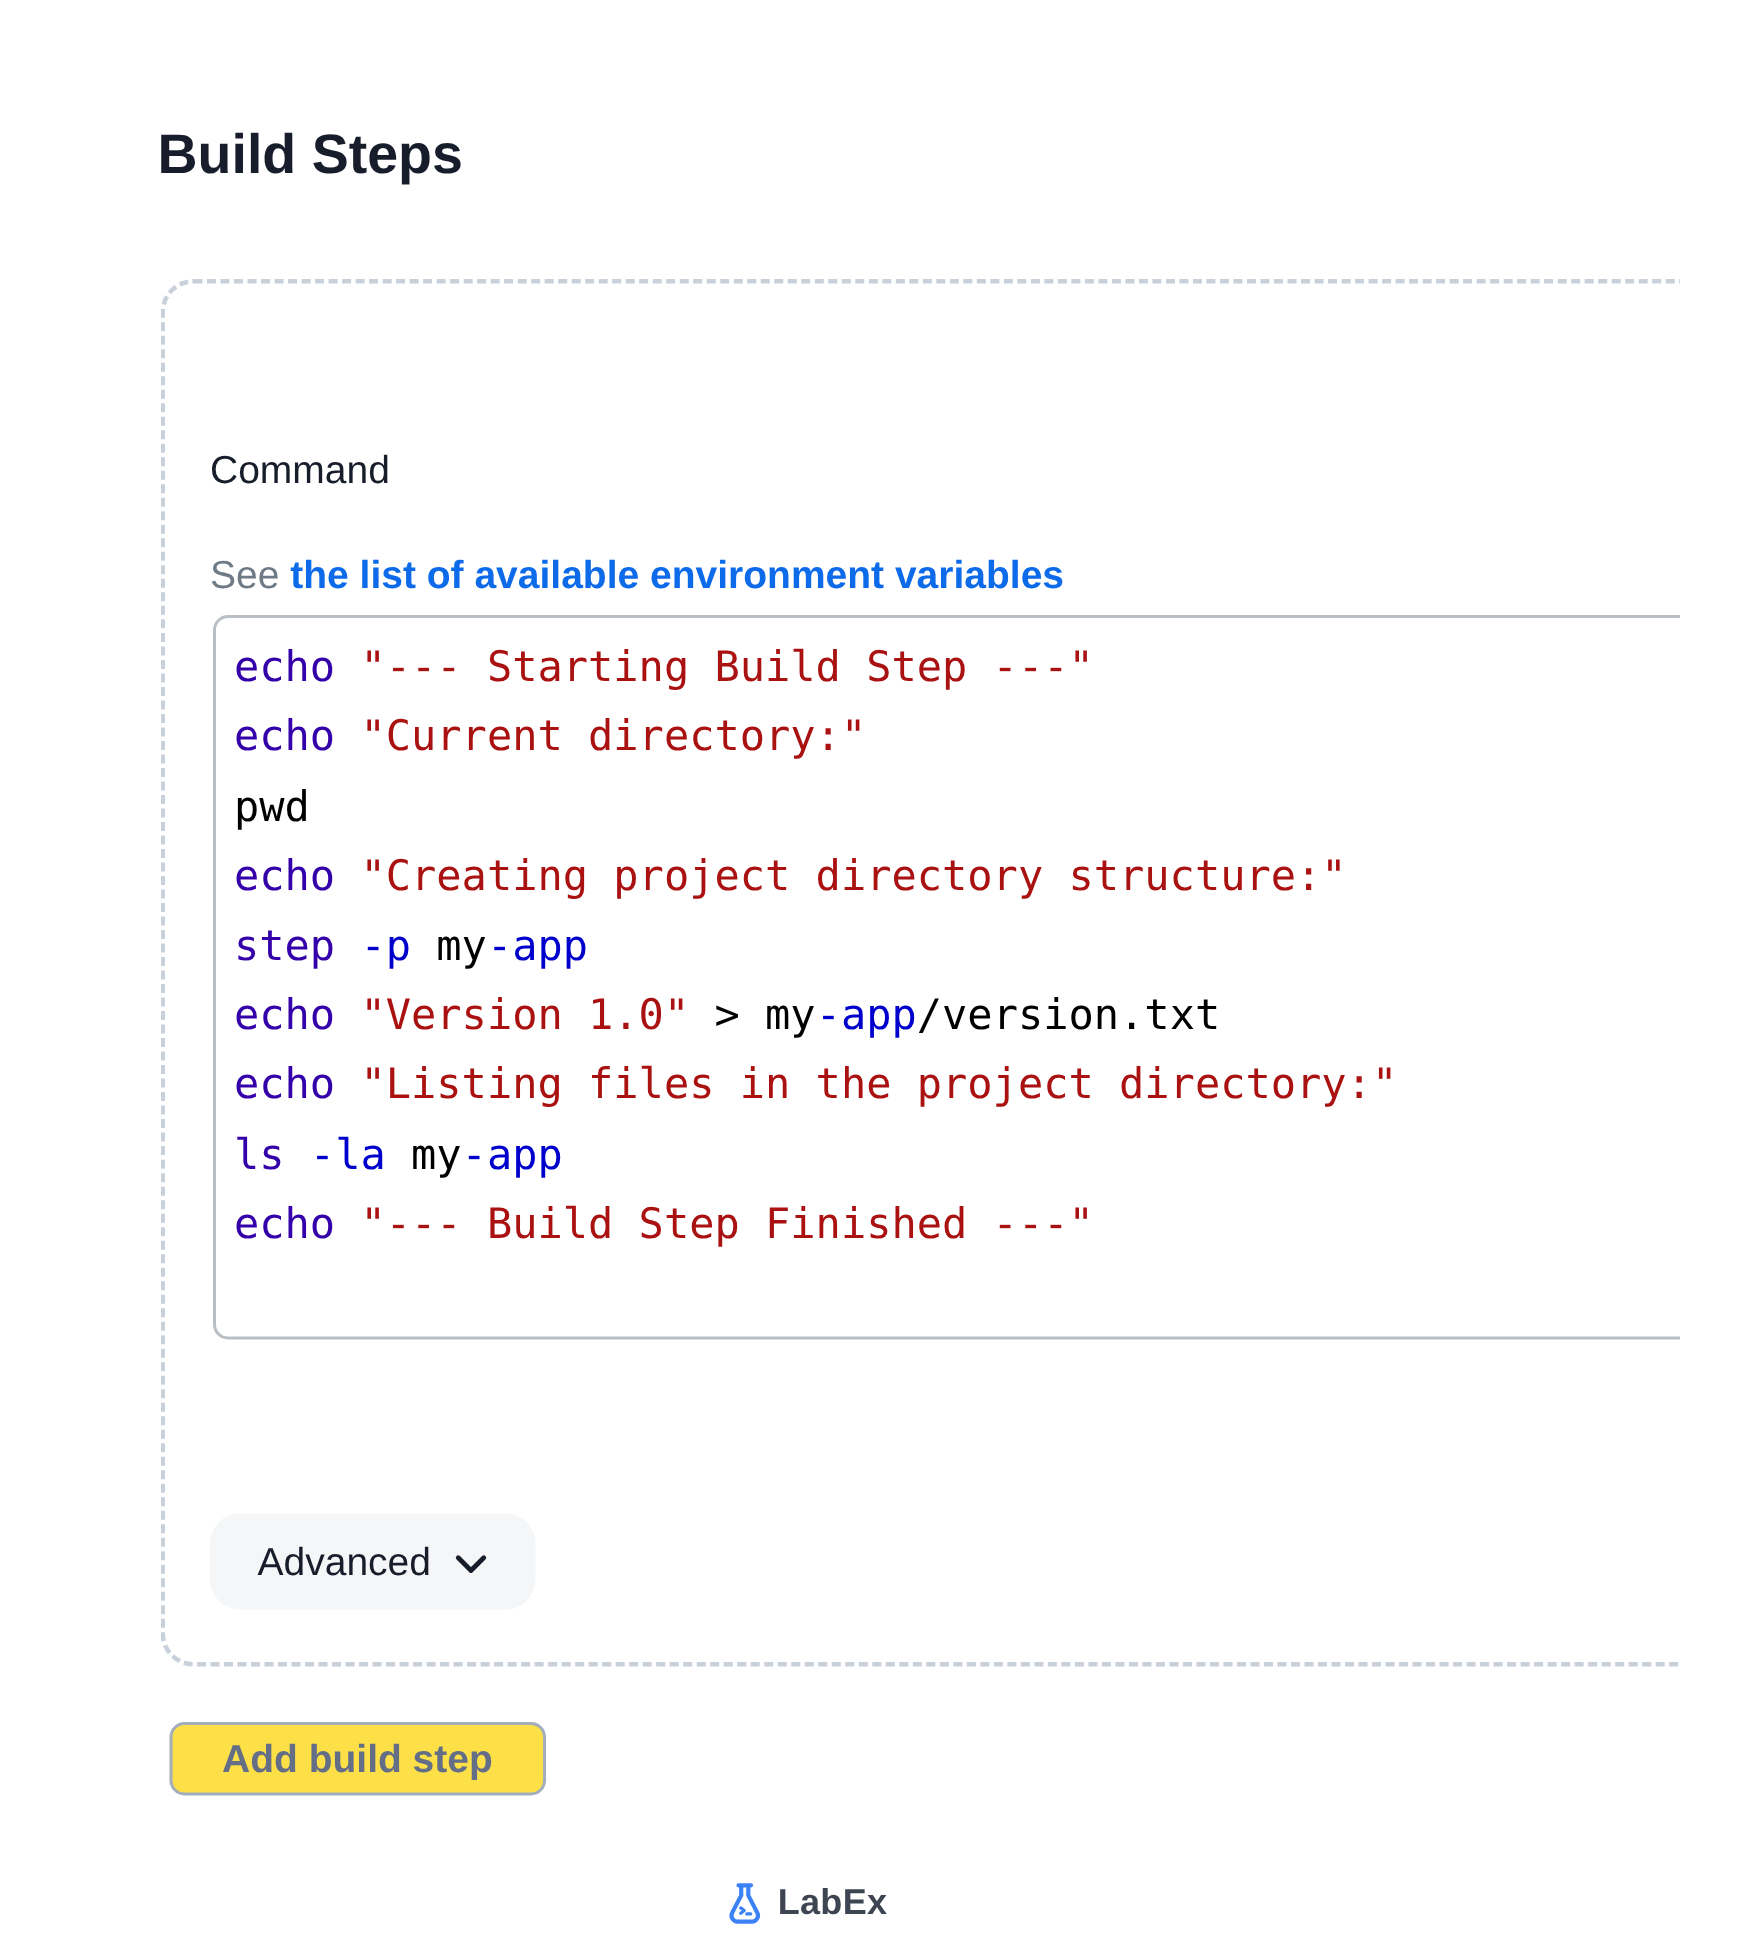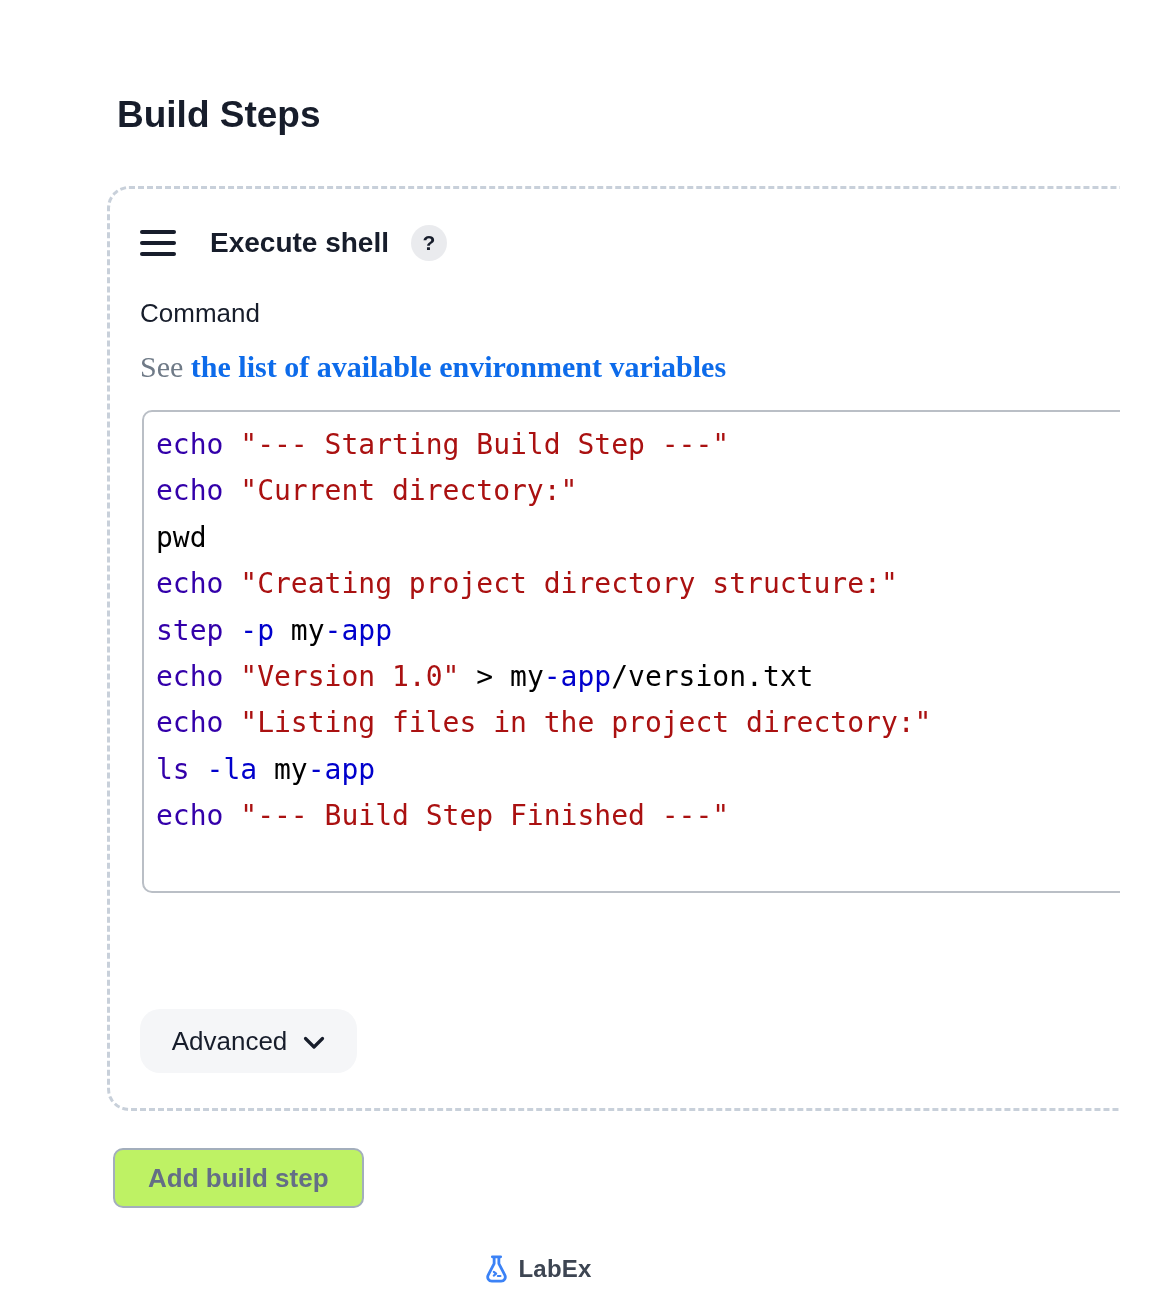--- a/index.html
+++ b/index.html
@@ -10,21 +10,21 @@
     font-family:"Liberation Sans",sans-serif;
     color:var(--text-dark,#171d2b);
     overflow:hidden;
   }
 
   
   .page-title{
     position:absolute;left:105px;top:82px;
     font-size:37px;font-weight:700;line-height:42px;
     letter-spacing:0;color:var(--text-dark,#171d2b);
-    margin:12px;
+    margin:0;
   }
 
   
   .clip{
     position:absolute;left:0;top:186px;
     width:1120px;height:932px;
     overflow:hidden;
   }
 
   .step-card{
@@ -63,22 +63,22 @@
   }
 
   .command-label{
     position:absolute;left:30px;top:108px;
     font-size:26px;line-height:32px;font-weight:400;
     color:var(--text-dark,#171d2b);
     text-align:center;
   }
 
   .env-hint{
-    position:absolute;left:30px;top:162px;
-    font-size:30px;line-height:32px;font-family:Liberation Serif, serif;
+    position:absolute;left:30px;top:178px;
+    font-size:26px;line-height:32px;
   }
   .env-hint .see{color:var(--hint-gray,#6f7a87);font-weight:400;}
   .env-hint a{
     color:var(--link-blue,#0d6bea);
     font-weight:700;text-decoration:none;cursor:pointer;
   }
 
   
   .code-editor{
     position:absolute;left:32px;top:221px;
@@ -108,22 +108,22 @@
     background:#f5f6f8;
     display:flex;align-items:center;justify-content:center;gap:16px;
     font-family:"Liberation Sans",sans-serif;
     font-size:26px;font-weight:500;color:var(--text-dark,#171d2b);
     cursor:pointer;padding:0;
   }
   .advanced-button svg{display:block;margin-top:3px;}
 
   .add-step-button{
     position:absolute;left:113px;top:1148px;
-    height:60px;padding:0 33px;
-    background:#bef264;
+    height:49px;padding:0 33px;
+    background:#fde047;
     border:2.5px solid var(--border-gray,#a3aebc);
     border-radius:10px;
     font-family:"Liberation Sans",sans-serif;
     font-size:26px;font-weight:700;color:var(--button-text-slate,#646e86);
     cursor:pointer;
   }
 
   .footer-brand{
     position:absolute;left:0;top:1254px;width:1075px;
     display:flex;align-items:center;justify-content:center;gap:8px;
@@ -135,31 +135,20 @@
   .footer-brand svg{display:block;}
 </style>
 </head>
 <body>
 
 <h1 class="page-title">Build Steps</h1>
 
 <div class="clip">
   <div class="step-card">
 
-    <div class="step-header">
-      <div class="drag-handle">
-        <div class="bar"></div>
-        <div class="bar"></div>
-        <div class="bar"></div>
-      </div>
-      <h2 class="step-title">Execute shell</h2>
-      <button class="help-badge">
-        <span>?</span>
-      </button>
-    </div>
 
     <div class="command-label">Command</div>
 
     <div class="env-hint">
       <span class="see">See </span><a href="#">the list of available environment variables</a>
     </div>
 
     <div class="code-editor">
         <div class="code-line"><span class="tok-builtin">echo</span><span class="tok-plain"> </span><span class="tok-string">"--- Starting Build Step ---"</span></div>
         <div class="code-line"><span class="tok-builtin">echo</span><span class="tok-plain"> </span><span class="tok-string">"Current directory:"</span></div>

